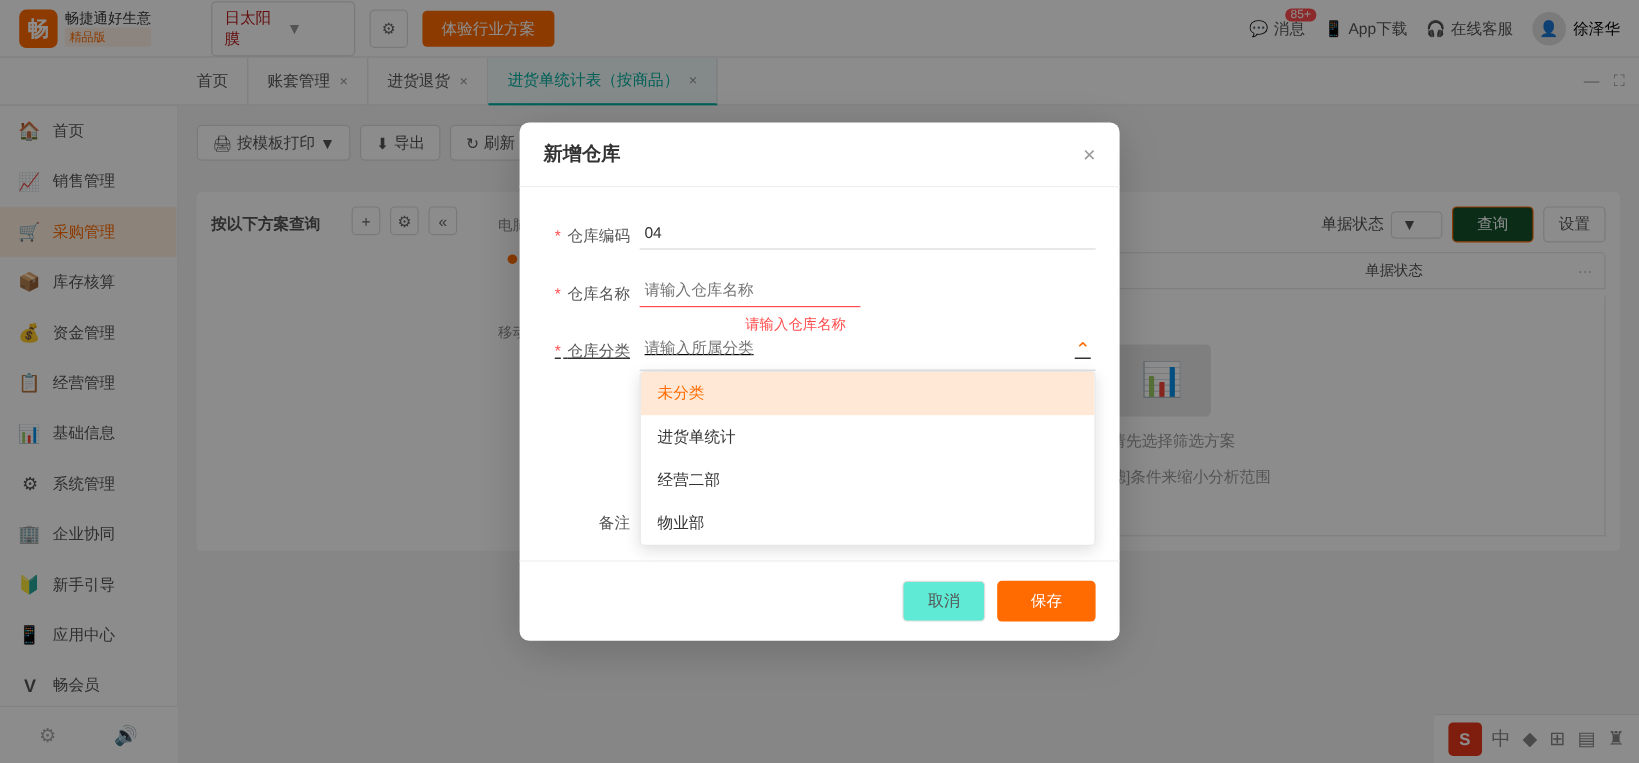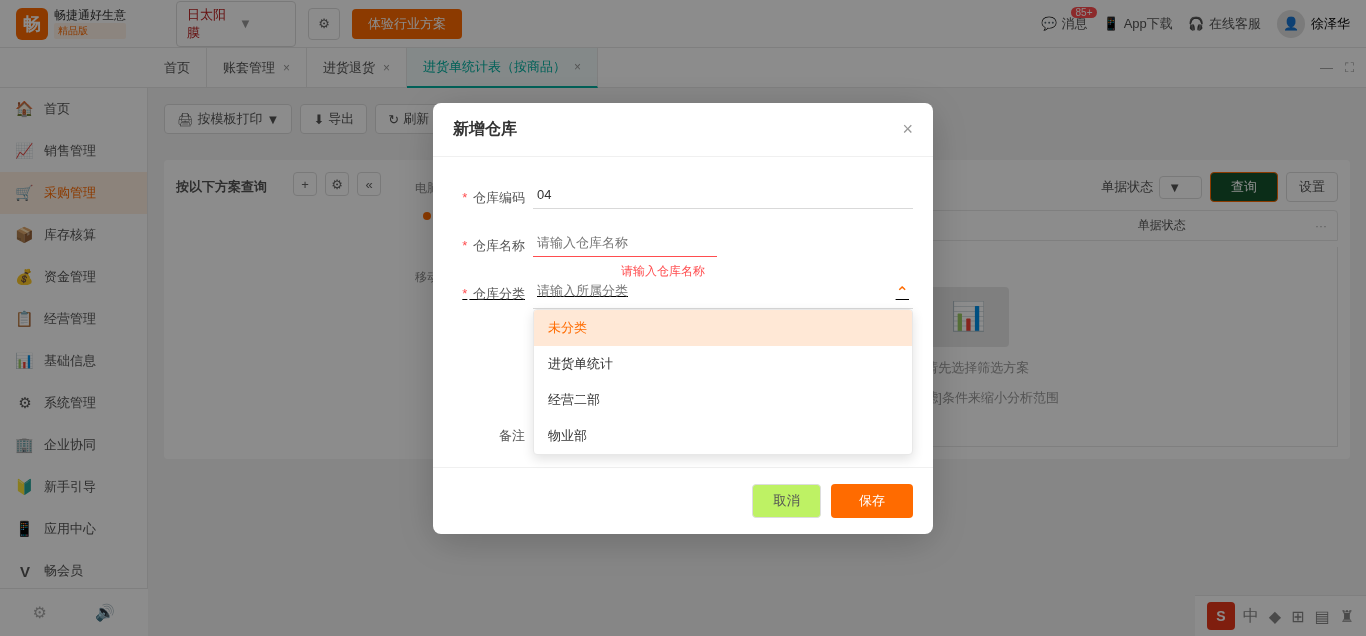--- a/index.html
+++ b/index.html
@@ -376,21 +376,21 @@
       display: flex;
       justify-content: flex-end;
       padding: 16px 20px;
       gap: 10px;
       border-top: 1px solid #f0f0f0;
       margin-top: 8px;
     }
     .btn-cancel {
       padding: 7px 20px;
       border: 1px solid #ddd;
-      background: #bef264;
+      background: #5eead4;
       color: #555;
       border-radius: 4px;
       cursor: pointer;
     }
     .btn-save {
       padding: 7px 28px;
       background: #ff6b00;
       color: #fff;
       border: none;
       border-radius: 4px;

